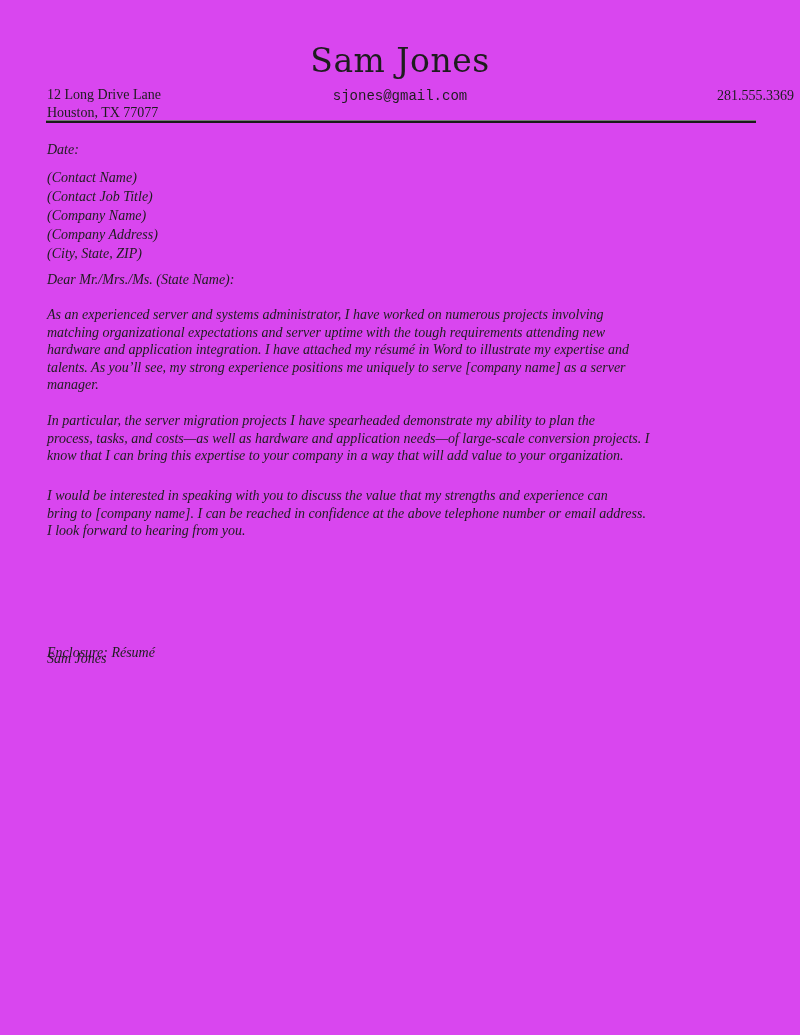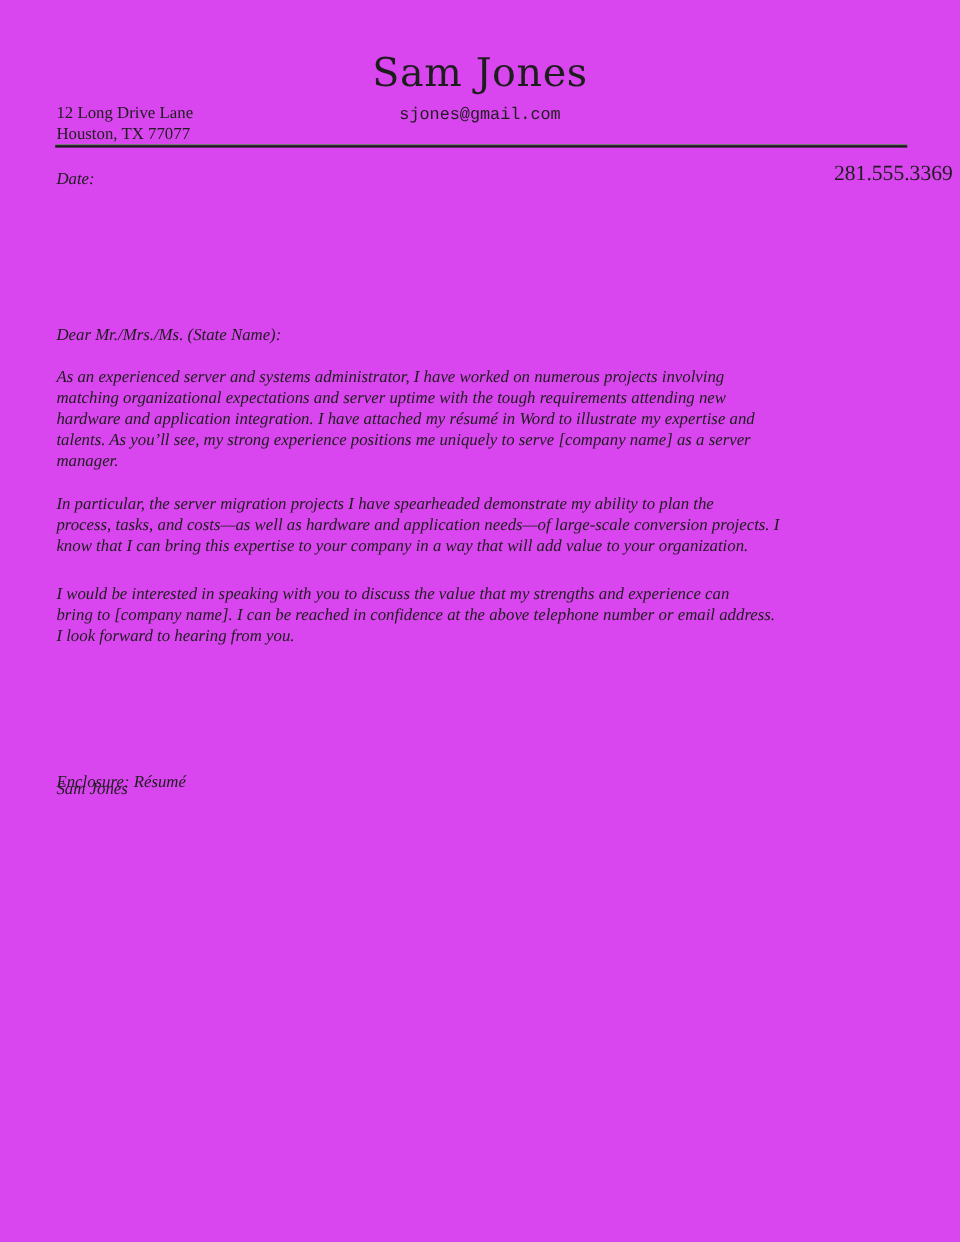--- a/index.html
+++ b/index.html
@@ -42,24 +42,23 @@
     left: 0;
     width: 800px;
     text-align: center;
     font-size: 14px;
     line-height: 18px;
     font-family: Liberation Mono, monospace;
   }
   .hdr-phone {
     top: 87px;
     right: 46px;
-    font-size: 18px;
+    font-size: 14px;
     line-height: 18px;
     text-align: right;
-    margin-top: 48px;
   }
   .hdr-rule {
     top: 120px;
     left: 46px;
     width: 710px;
     height: 0;
     border-top: 1px solid #777777;
     border-bottom: 2px solid #1a1a1a;
   }
 
@@ -92,20 +91,25 @@
 Houston, TX 77077</div>
 
   <div class="abs hdr-email">sjones@gmail.com</div>
 
   <div class="abs hdr-phone">281.555.3369</div>
 
   <div class="abs hdr-rule"></div>
 
   <div class="abs body-text date-line">Date:</div>
 
+  <div class="abs body-text recipient-block">(Contact Name)
+(Contact Job Title)
+(Company Name)
+(Company Address)
+(City, State, ZIP)</div>
 
   <div class="abs body-text salutation-line">Dear Mr./Mrs./Ms. (State Name):</div>
 
   <div class="abs body-text paragraph-2">In particular, the server migration projects I have spearheaded demonstrate my ability to plan the
 process, tasks, and costs—as well as hardware and application needs—of large-scale conversion projects. I
 know that I can bring this expertise to your company in a way that will add value to your organization.</div>
 
   <div class="abs body-text paragraph-1">As an experienced server and systems administrator, I have worked on numerous projects involving
 matching organizational expectations and server uptime with the tough requirements attending new
 hardware and application integration. I have attached my résumé in Word to illustrate my expertise and

